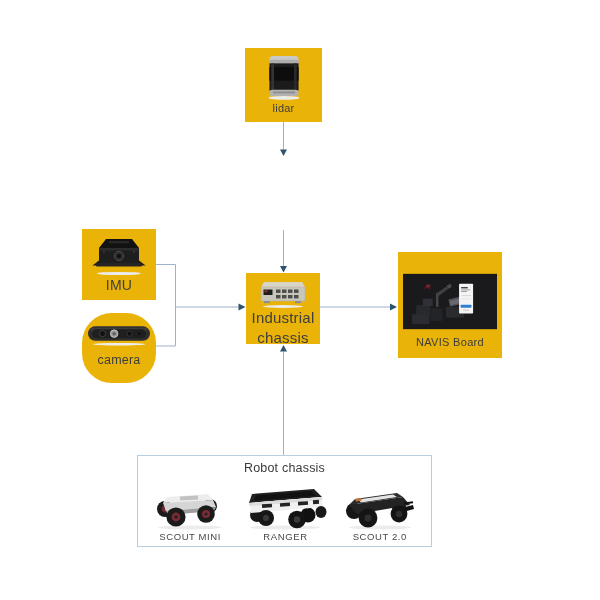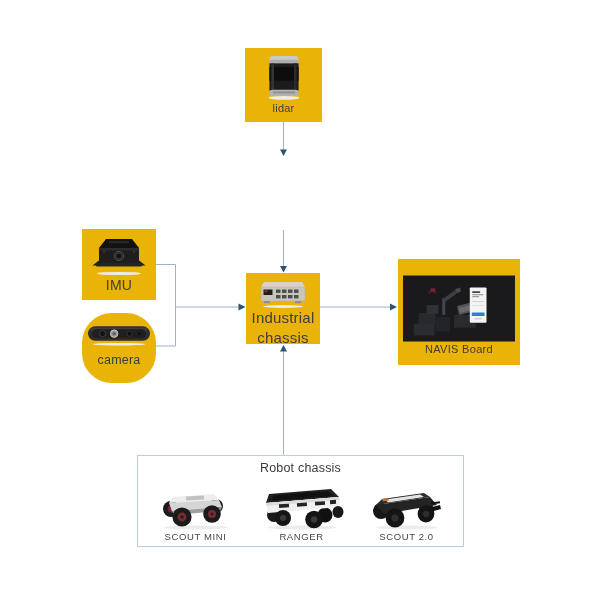--- a/index.html
+++ b/index.html
@@ -21,26 +21,26 @@
   .label-camera { font-size:12.5px; margin-bottom:9px; }
   .label-imu { font-size:14px; }
   .label-pc { font-size:15px; margin-bottom:6px; }
   .label-navis { font-size:11px; margin-bottom:10px; letter-spacing:0.3px; }
 
   #node-lidar   { left:245px; top:48px;  width:77px; height:74px; }
   #node-router  { left:245px; top:157px; width:77px; height:73px; }
   #node-pc      { left:246px; top:273px; width:74px; height:71px; }
   #node-imu     { left:82px;  top:229px; width:74px; height:71px; }
   #node-camera  { left:82px;  top:313px; width:74px; height:70px;border-radius:30px; }
-  #node-navis   { left:398px; top:259px; width:122px; height:106px; }
+  #node-navis   { left:398px; top:252px; width:104px; height:106px; }
 
   #node-navis .iconwrap { align-items:flex-start; padding-top:11px; }
 
   #chassis-box {
-    position:absolute; left:137px; top:455px; width:327px; height:92px;
+    position:absolute; left:137px; top:455px; width:295px; height:92px;
     background:#ffffff; border:1px solid #b8cedf;
     display:flex; flex-direction:column; align-items:center;
   }
   .chassis-title { font-size:12.5px; color:#3a3a3a; margin-top:5px; letter-spacing:0.2px; }
   .chassis-row { flex:1; width:100%; display:flex; justify-content:space-around; align-items:flex-end; padding:0 6px 4px 6px; }
   .chassis-item { display:flex; flex-direction:column; align-items:center; }
   .chassis-item-label { font-size:9.5px; color:#474747; letter-spacing:0.6px; margin-top:1px; }
 </style>
 </head>
 <body>

